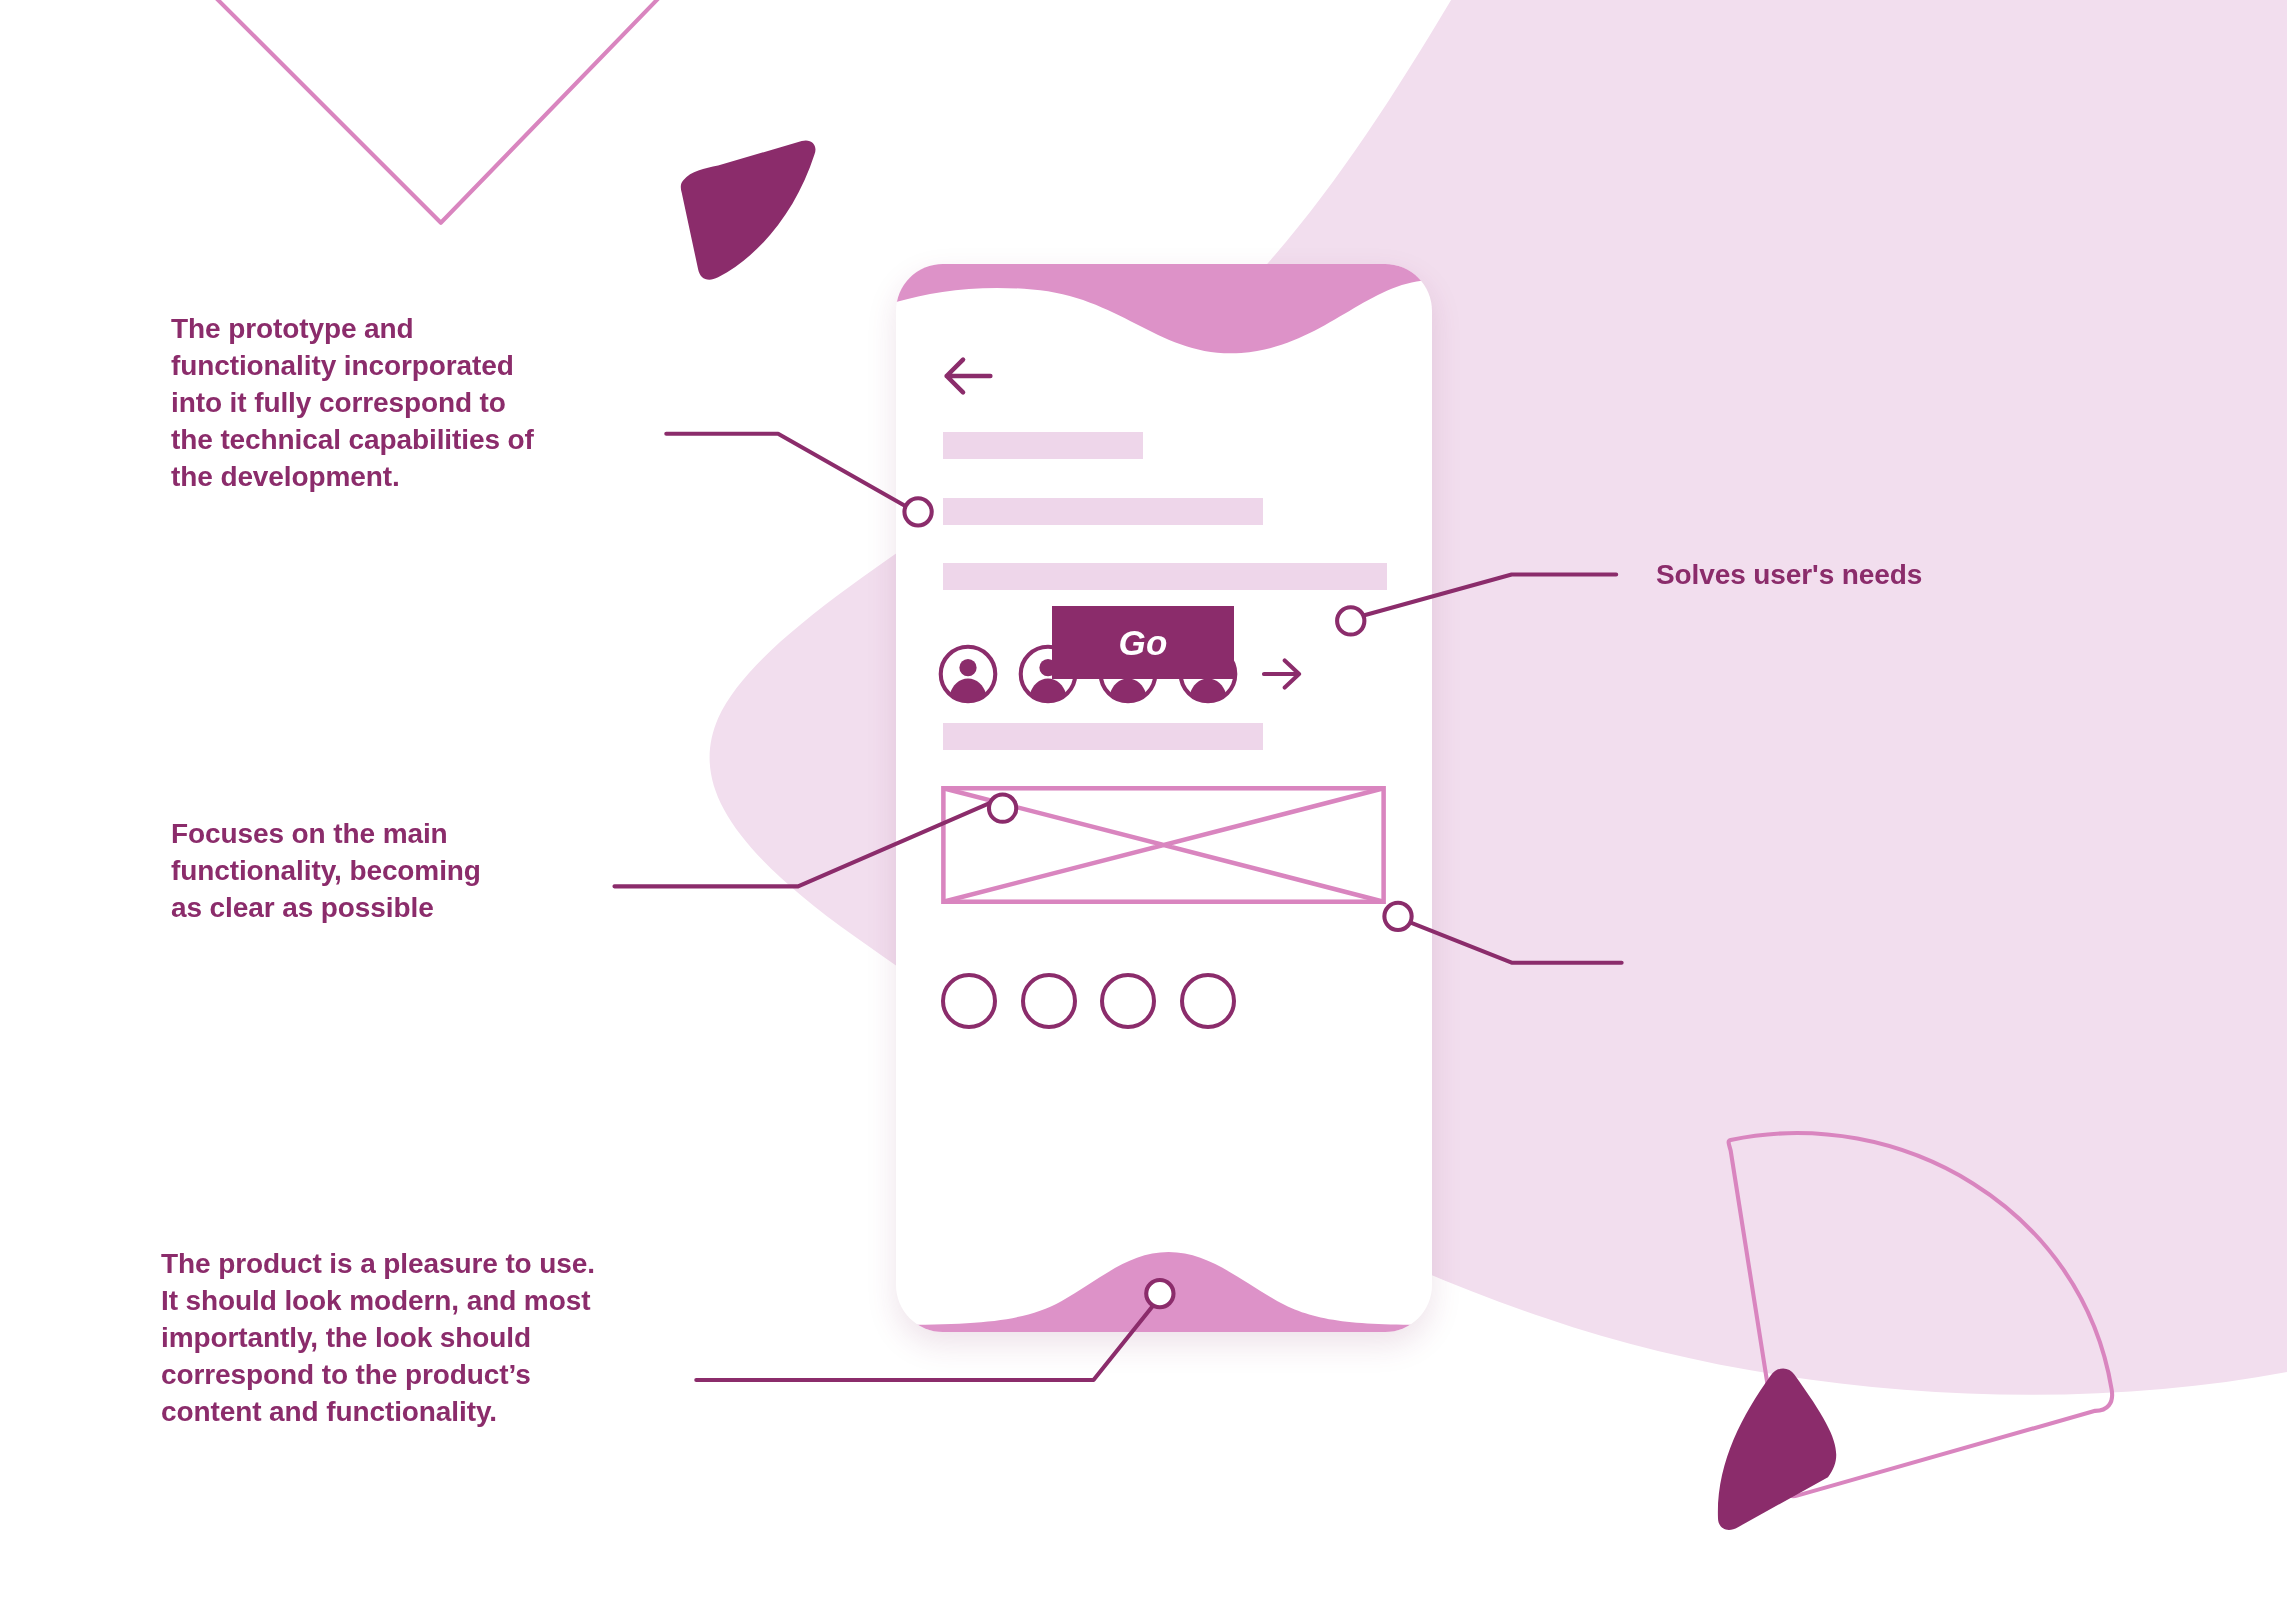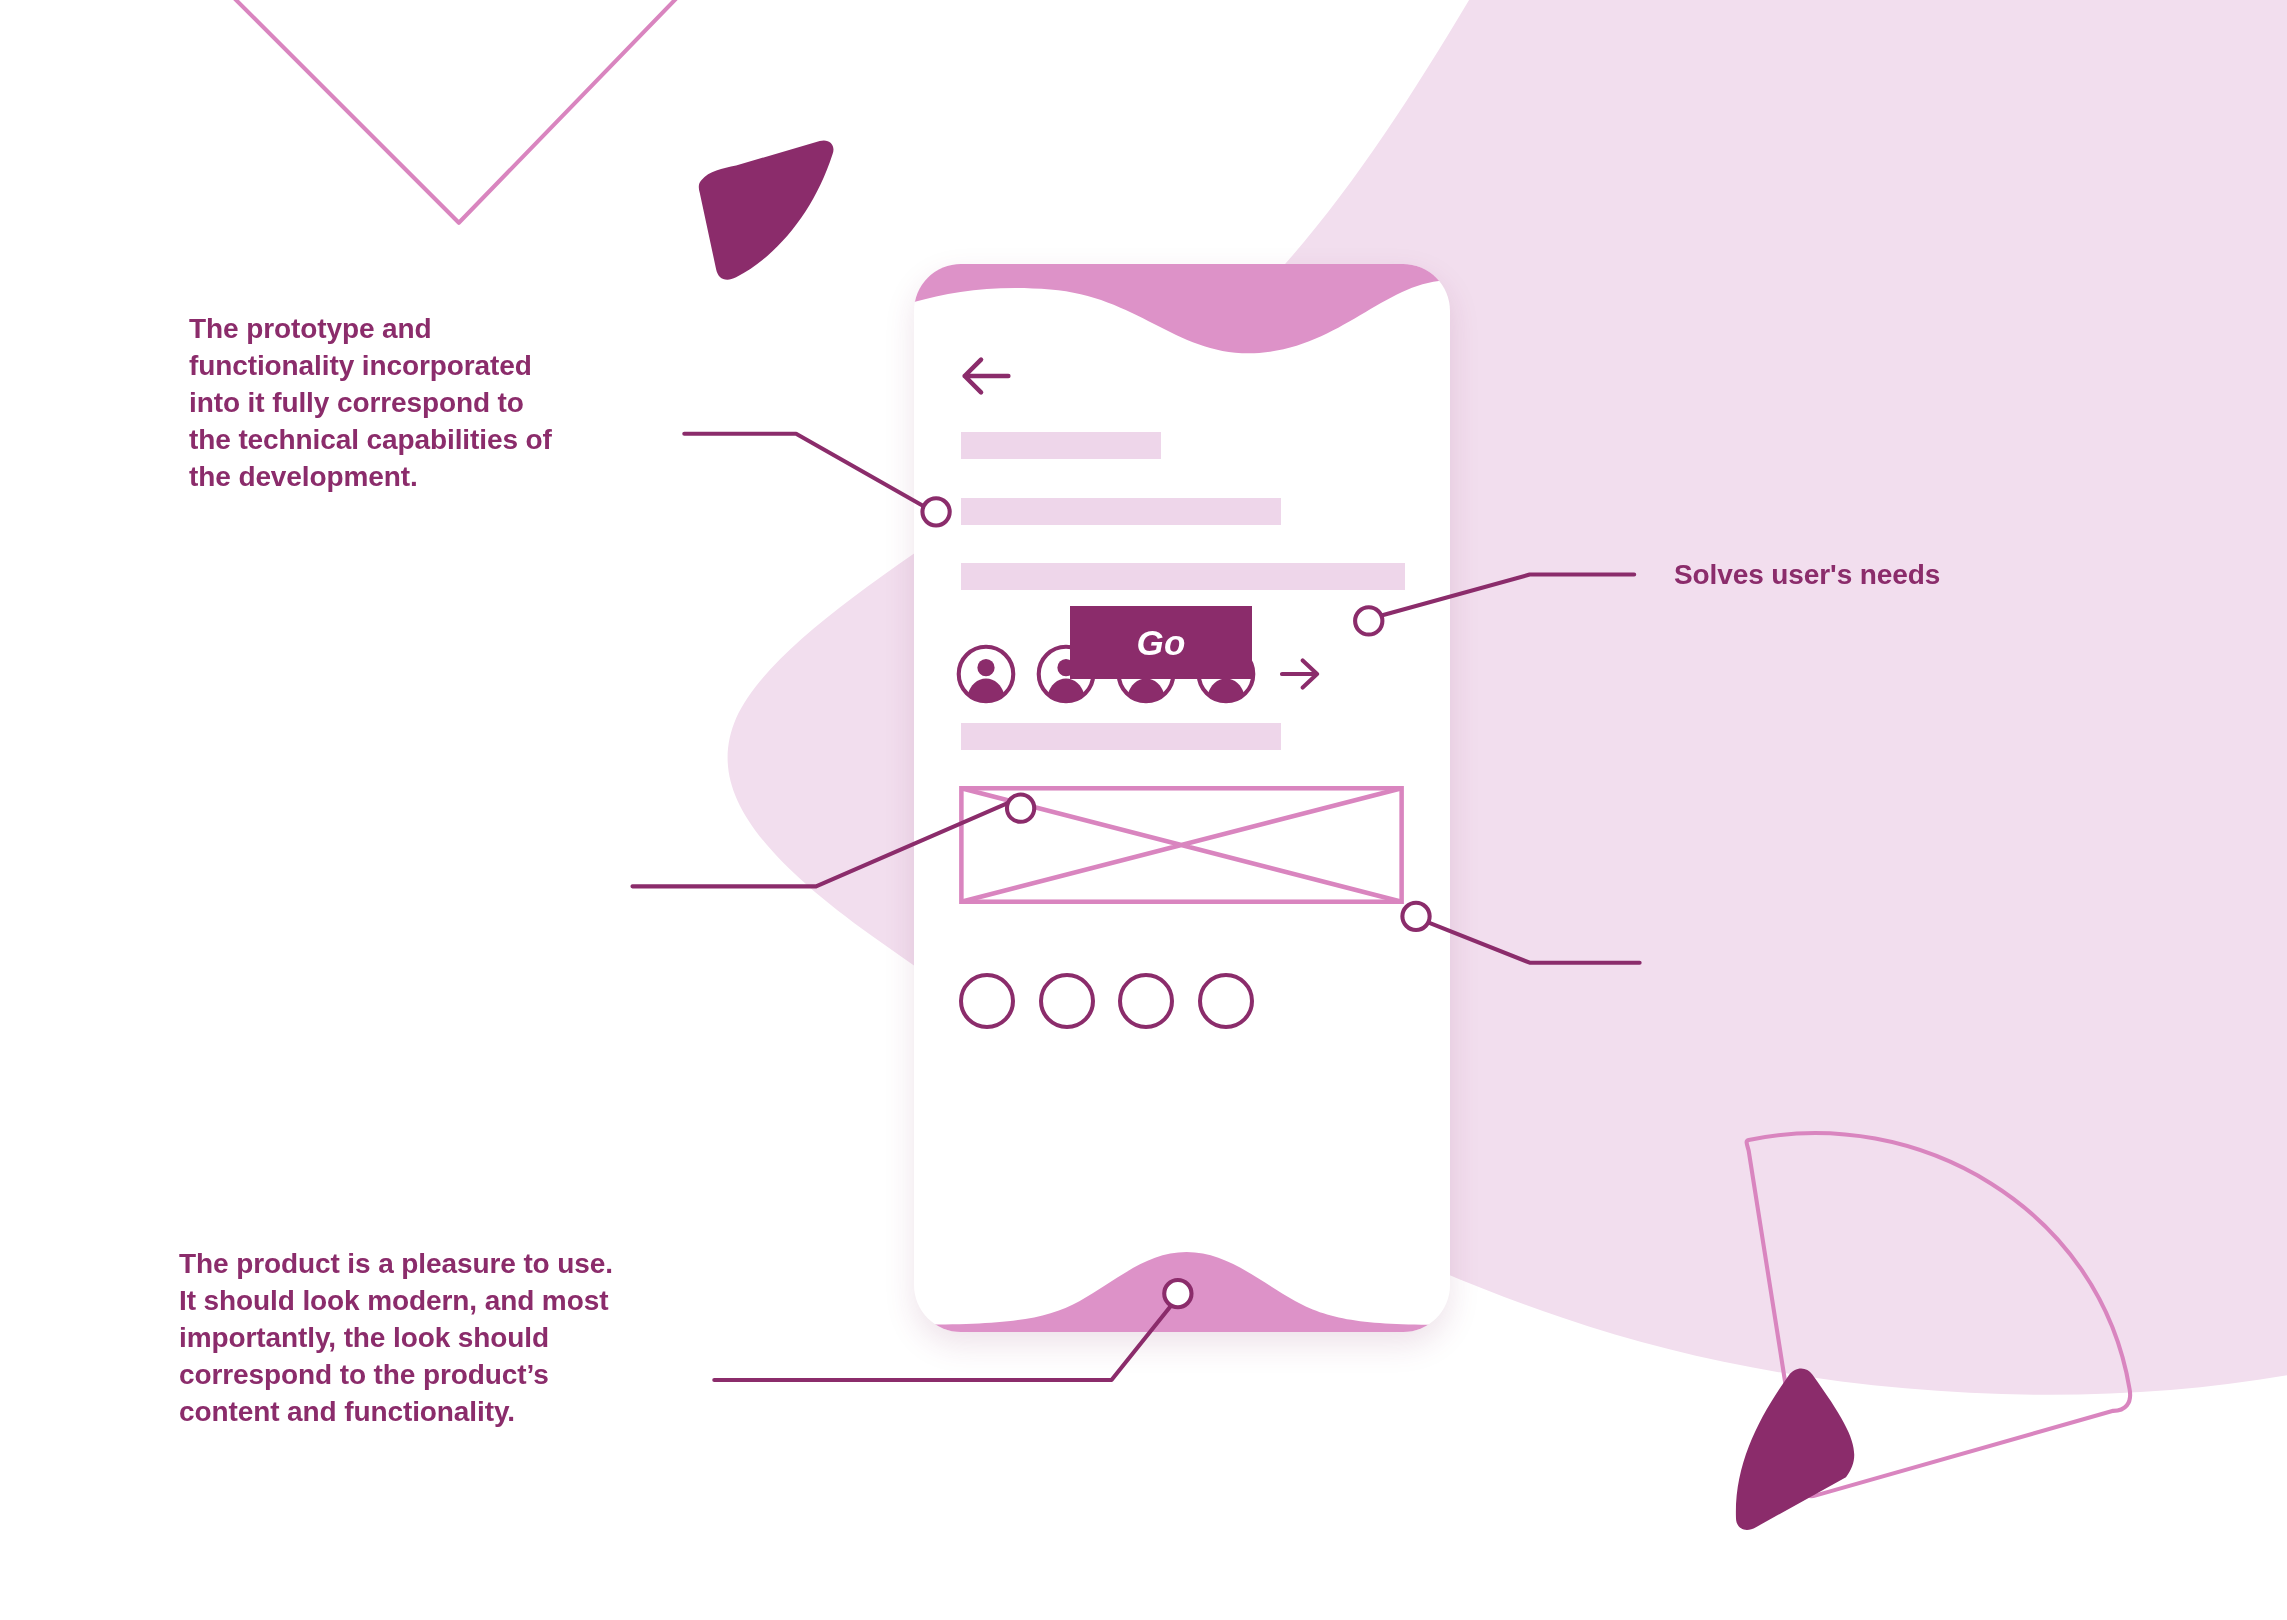--- a/index.html
+++ b/index.html
@@ -12,21 +12,20 @@
     height: 1620px;
     position: relative;
     overflow: hidden;
     font-family: "Liberation Sans", sans-serif;
   }
   #stage {
     position: absolute;
     inset: 0;
     width: 2213px;
     height: 1620px;
-    margin-left: 18px;
   }
   .bg-svg {
     position: absolute;
     left: 0; top: 0;
     width: 2287px;
     height: 1620px;
     pointer-events: none;
   }
 
   
@@ -188,20 +187,23 @@
              L1912 1680 C1900 1687 1890 1681 1890 1670
              C1888 1610 1916 1558 1948 1513 Z"></path>
   </svg>
 
   <div class="ann ann-1">The prototype and
 functionality incorporated
 into it fully correspond to
 the technical capabilities of
 the development.</div>
 
+  <div class="ann ann-2">Focuses on the main
+functionality, becoming
+as clear as possible</div>
 
   <div class="ann ann-3">The product is a pleasure to use.
 It should look modern, and most
 importantly, the look should
 correspond to the product’s
 content and functionality.</div>
 
   <div class="ann ann-4">Solves user's needs</div>
 
 

